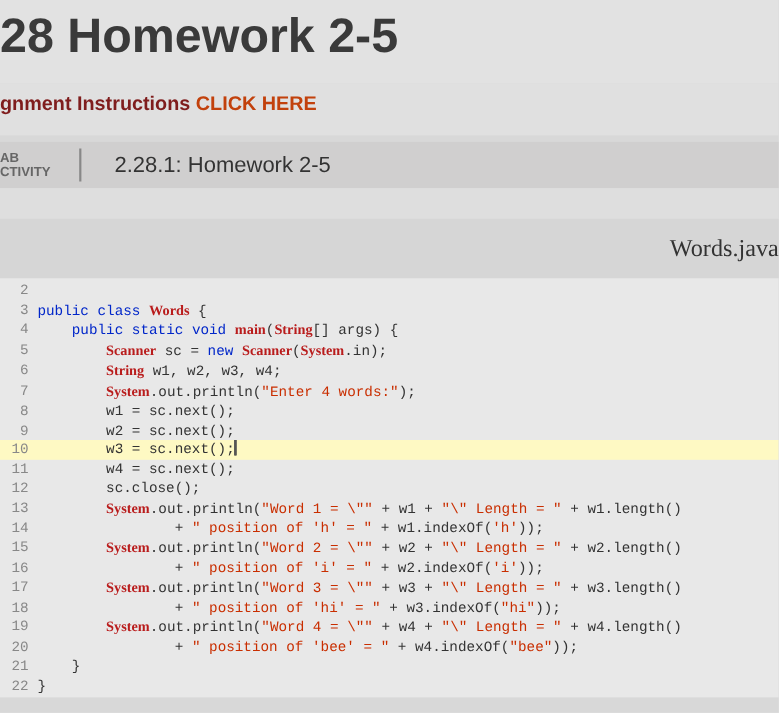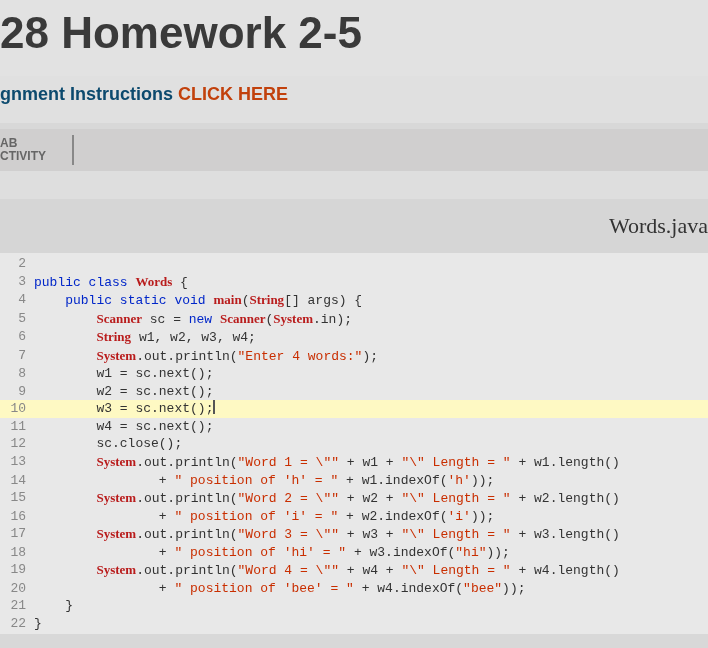--- a/index.html
+++ b/index.html
@@ -21,21 +21,21 @@
       color: #3a3a3a;
       padding: 8px 0 18px 0;
       background: #e2e2e2;
     }
     .instructions-row {
       background: #e0e0e0;
       padding: 8px 0 18px 0;
       font-size: 18px;
     }
     .instructions-label {
-      color: #0c4a6e;
+      color: #7f1d1d;
       font-weight: bold;
     }
     .instructions-link {
       color: #c2410c;
       font-weight: bold;
     }
     .activity-bar {
       display: flex;
       align-items: center;
       background: #d0cfcf;
@@ -119,19 +119,20 @@
 <div class="instructions-row">
   <span class="instructions-label">gnment Instructions </span><span class="instructions-link">CLICK HERE</span>
 </div>
 
 <div class="activity-bar">
   <div class="activity-badge">
     <div>AB</div>
     <div>CTIVITY</div>
   </div>
   <div class="activity-divider"></div>
+  <div class="activity-title">2.28.1: Homework 2-5</div>
 </div>
 
 <div class="light-gap"></div>
 
 <div class="filename-bar">Words.java</div>
 
 <div class="editor" id="editor"><div class="code-line"><div class="gutter">2</div><div class="code"></div></div><div class="code-line"><div class="gutter">3</div><div class="code"><span class="kw">public class</span> <span class="cls">Words</span> {</div></div><div class="code-line"><div class="gutter">4</div><div class="code">    <span class="kw">public static void</span> <span class="cls">main</span>(<span class="cls">String</span>[] args) {</div></div><div class="code-line"><div class="gutter">5</div><div class="code">        <span class="cls">Scanner</span> sc = <span class="kw">new</span> <span class="cls">Scanner</span>(<span class="cls">System</span>.in);</div></div><div class="code-line"><div class="gutter">6</div><div class="code">        <span class="cls">String</span> w1, w2, w3, w4;</div></div><div class="code-line"><div class="gutter">7</div><div class="code">        <span class="cls">System</span>.out.println(<span class="str">"Enter 4 words:"</span>);</div></div><div class="code-line"><div class="gutter">8</div><div class="code">        w1 = sc.next();</div></div><div class="code-line"><div class="gutter">9</div><div class="code">        w2 = sc.next();</div></div><div class="code-line hl"><div class="gutter">10</div><div class="code">        w3 = sc.next();<span class="cursor-box"></span></div></div><div class="code-line"><div class="gutter">11</div><div class="code">        w4 = sc.next();</div></div><div class="code-line"><div class="gutter">12</div><div class="code">        sc.close();</div></div><div class="code-line"><div class="gutter">13</div><div class="code">        <span class="cls">System</span>.out.println(<span class="str">"Word 1 = \""</span> + w1 + <span class="str">"\" Length = "</span> + w1.length()</div></div><div class="code-line"><div class="gutter">14</div><div class="code">                + <span class="str">" position of 'h' = "</span> + w1.indexOf(<span class="str">'h'</span>));</div></div><div class="code-line"><div class="gutter">15</div><div class="code">        <span class="cls">System</span>.out.println(<span class="str">"Word 2 = \""</span> + w2 + <span class="str">"\" Length = "</span> + w2.length()</div></div><div class="code-line"><div class="gutter">16</div><div class="code">                + <span class="str">" position of 'i' = "</span> + w2.indexOf(<span class="str">'i'</span>));</div></div><div class="code-line"><div class="gutter">17</div><div class="code">        <span class="cls">System</span>.out.println(<span class="str">"Word 3 = \""</span> + w3 + <span class="str">"\" Length = "</span> + w3.length()</div></div><div class="code-line"><div class="gutter">18</div><div class="code">                + <span class="str">" position of 'hi' = "</span> + w3.indexOf(<span class="str">"hi"</span>));</div></div><div class="code-line"><div class="gutter">19</div><div class="code">        <span class="cls">System</span>.out.println(<span class="str">"Word 4 = \""</span> + w4 + <span class="str">"\" Length = "</span> + w4.length()</div></div><div class="code-line"><div class="gutter">20</div><div class="code">                + <span class="str">" position of 'bee' = "</span> + w4.indexOf(<span class="str">"bee"</span>));</div></div><div class="code-line"><div class="gutter">21</div><div class="code">    }</div></div><div class="code-line"><div class="gutter">22</div><div class="code">}</div></div></div>
 
 </body></html>

